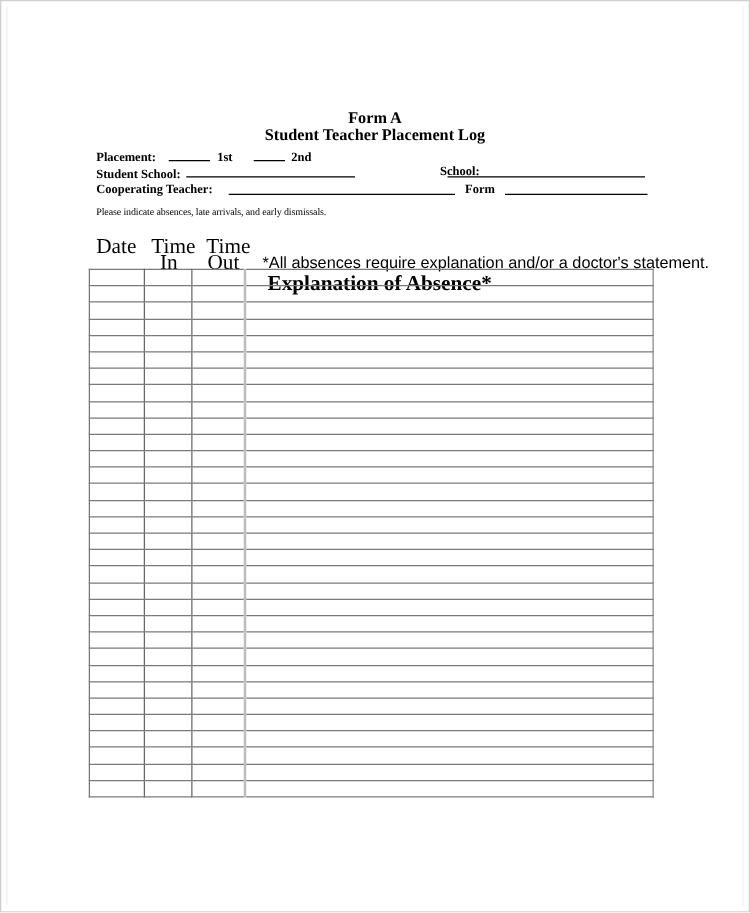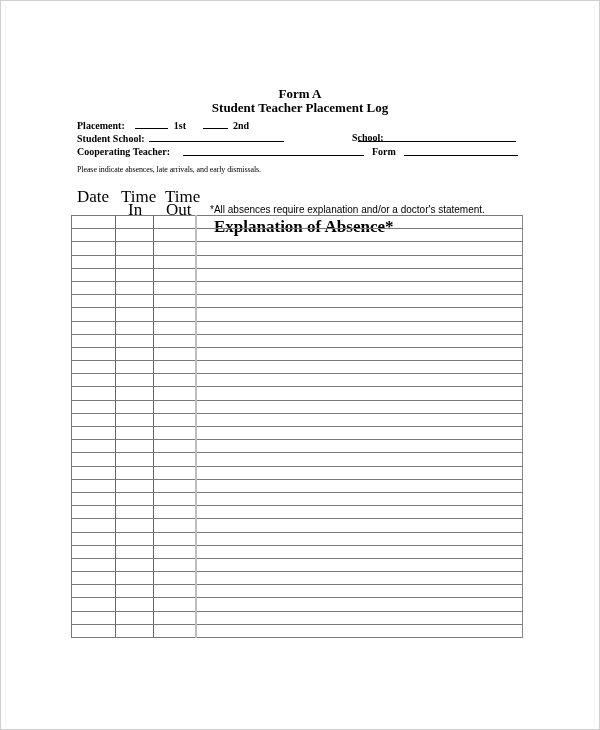--- a/index.html
+++ b/index.html
@@ -70,21 +70,21 @@
 
     .col-head {
       position: absolute;
       font-size: 17px;
       line-height: 13px;
       white-space: nowrap;
     }
     .col-head.bold { font-weight: bold; }
     .note-sans {
       font-family: "Liberation Sans", sans-serif;
-      font-size: 10px;
+      font-size: 13px;
     }
 
     table.log {
       position: absolute;
       left: 71px;
       top: 215px;
       border-collapse: collapse;
       table-layout: fixed;
     }
     table.log td {

